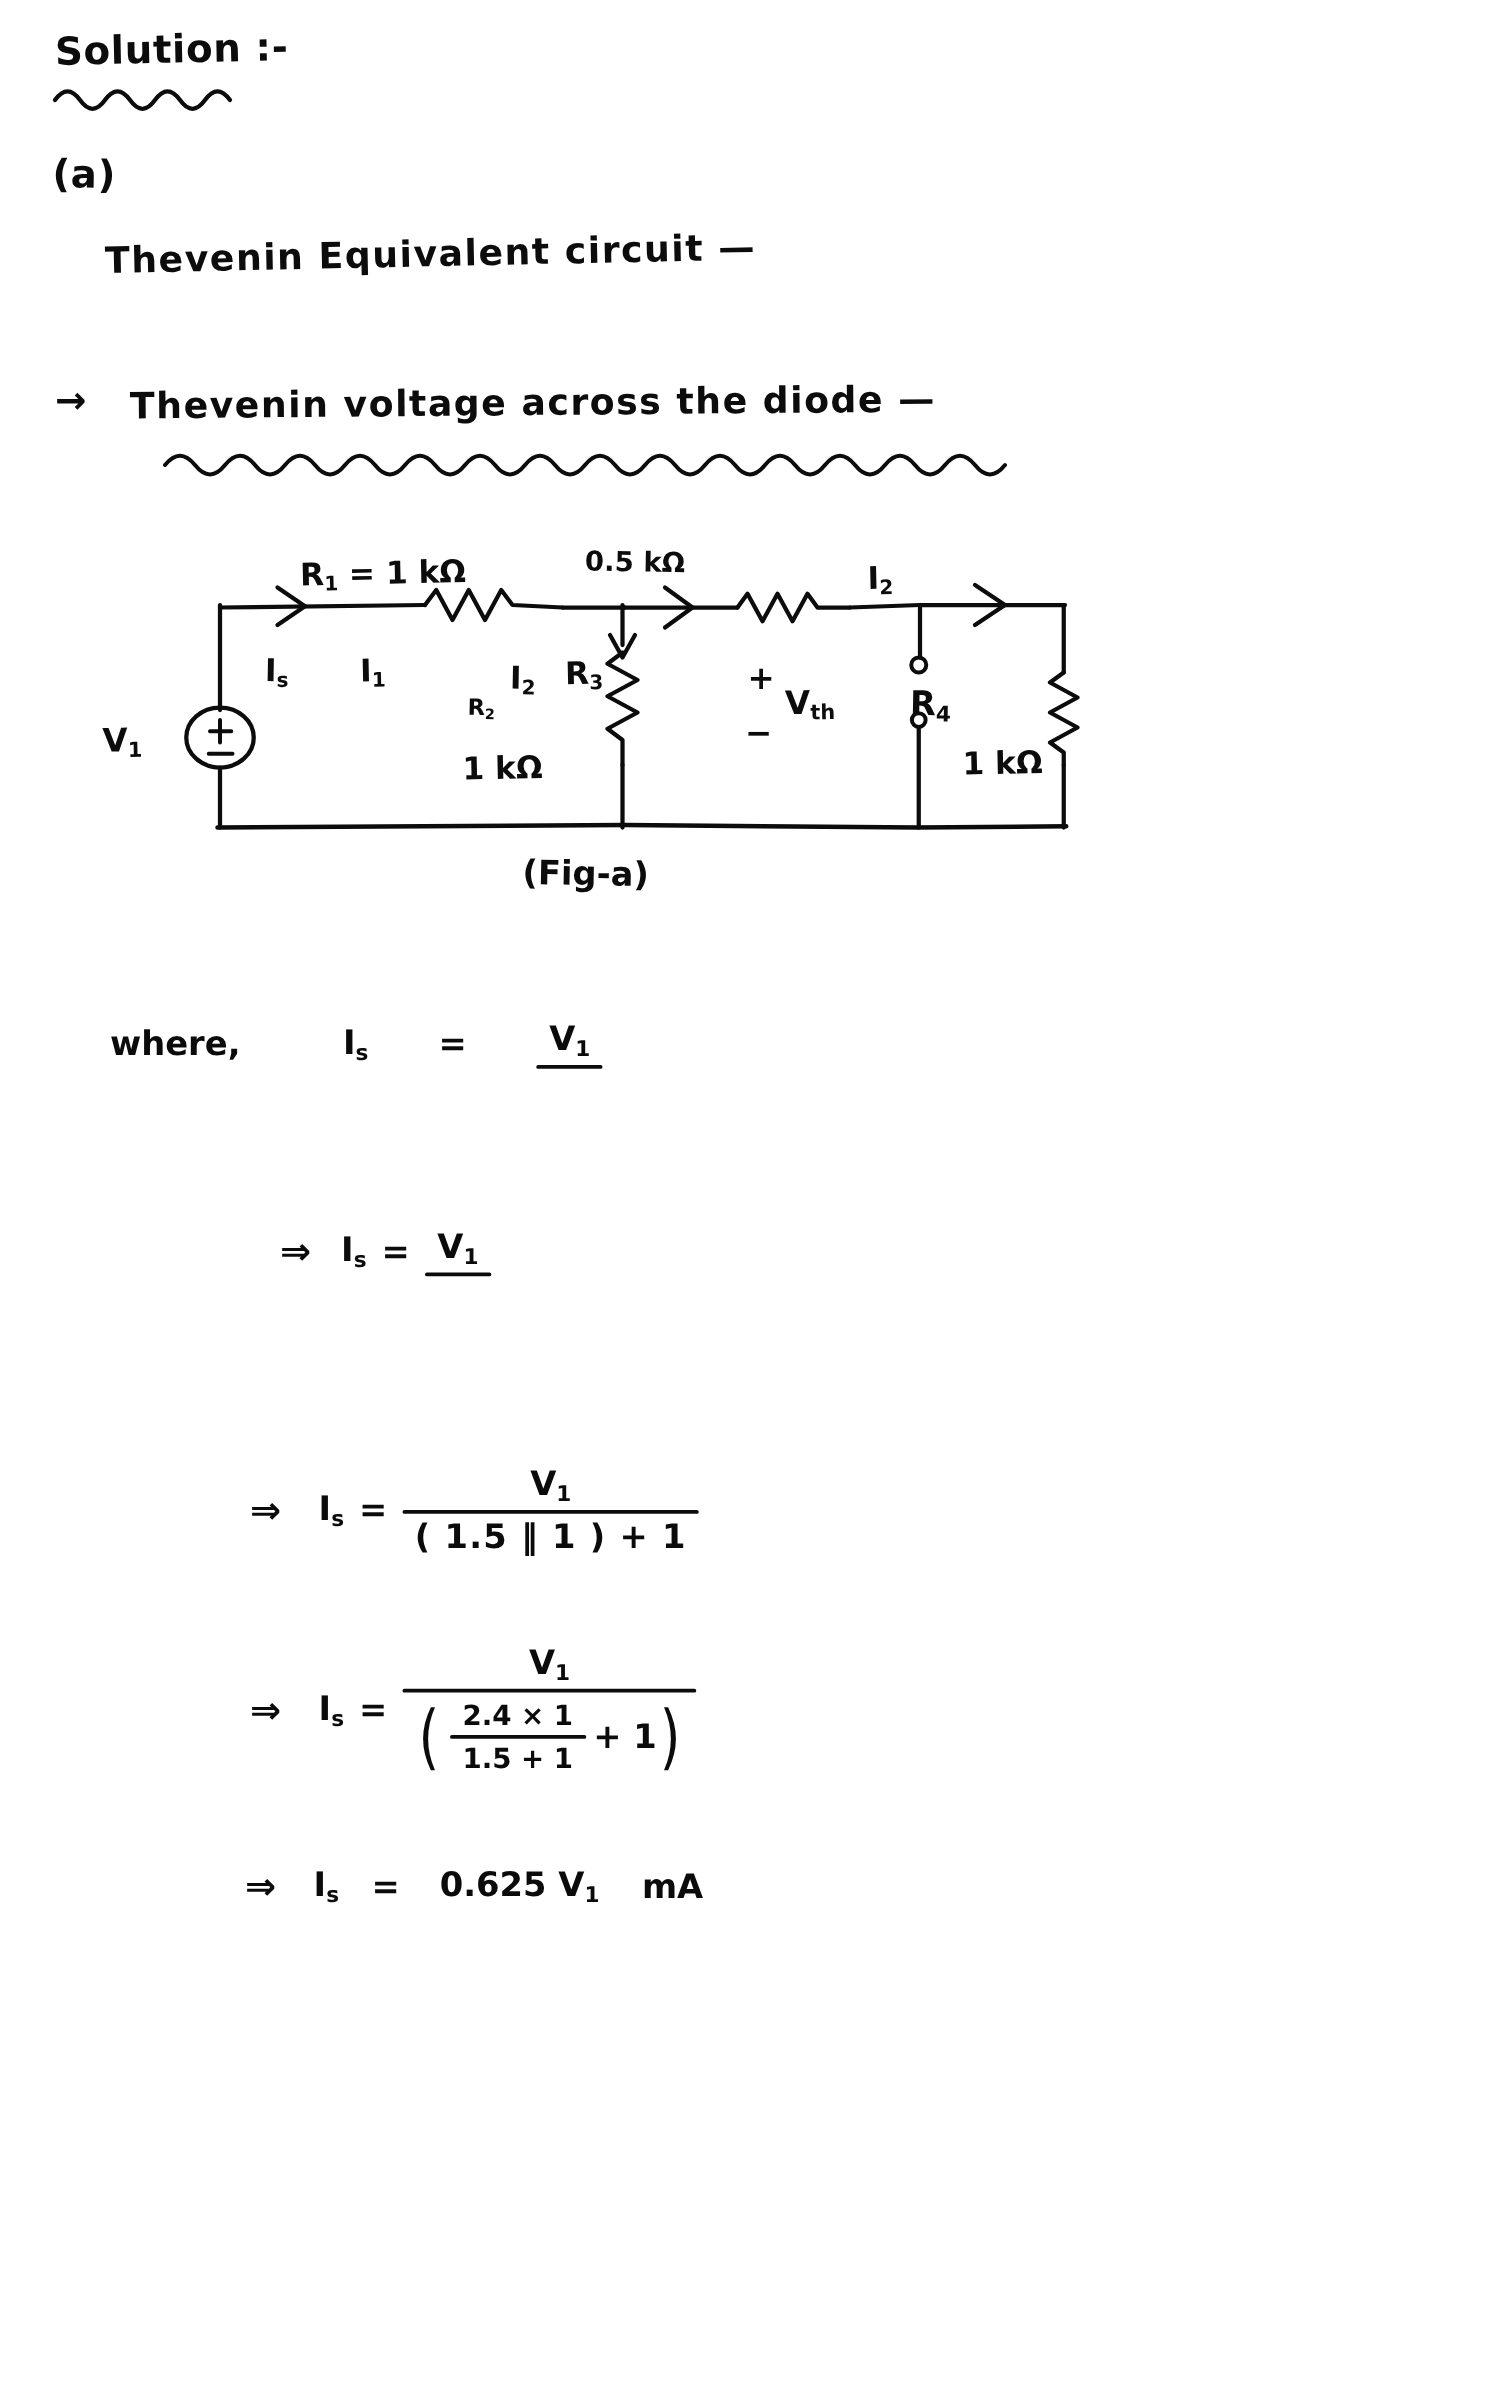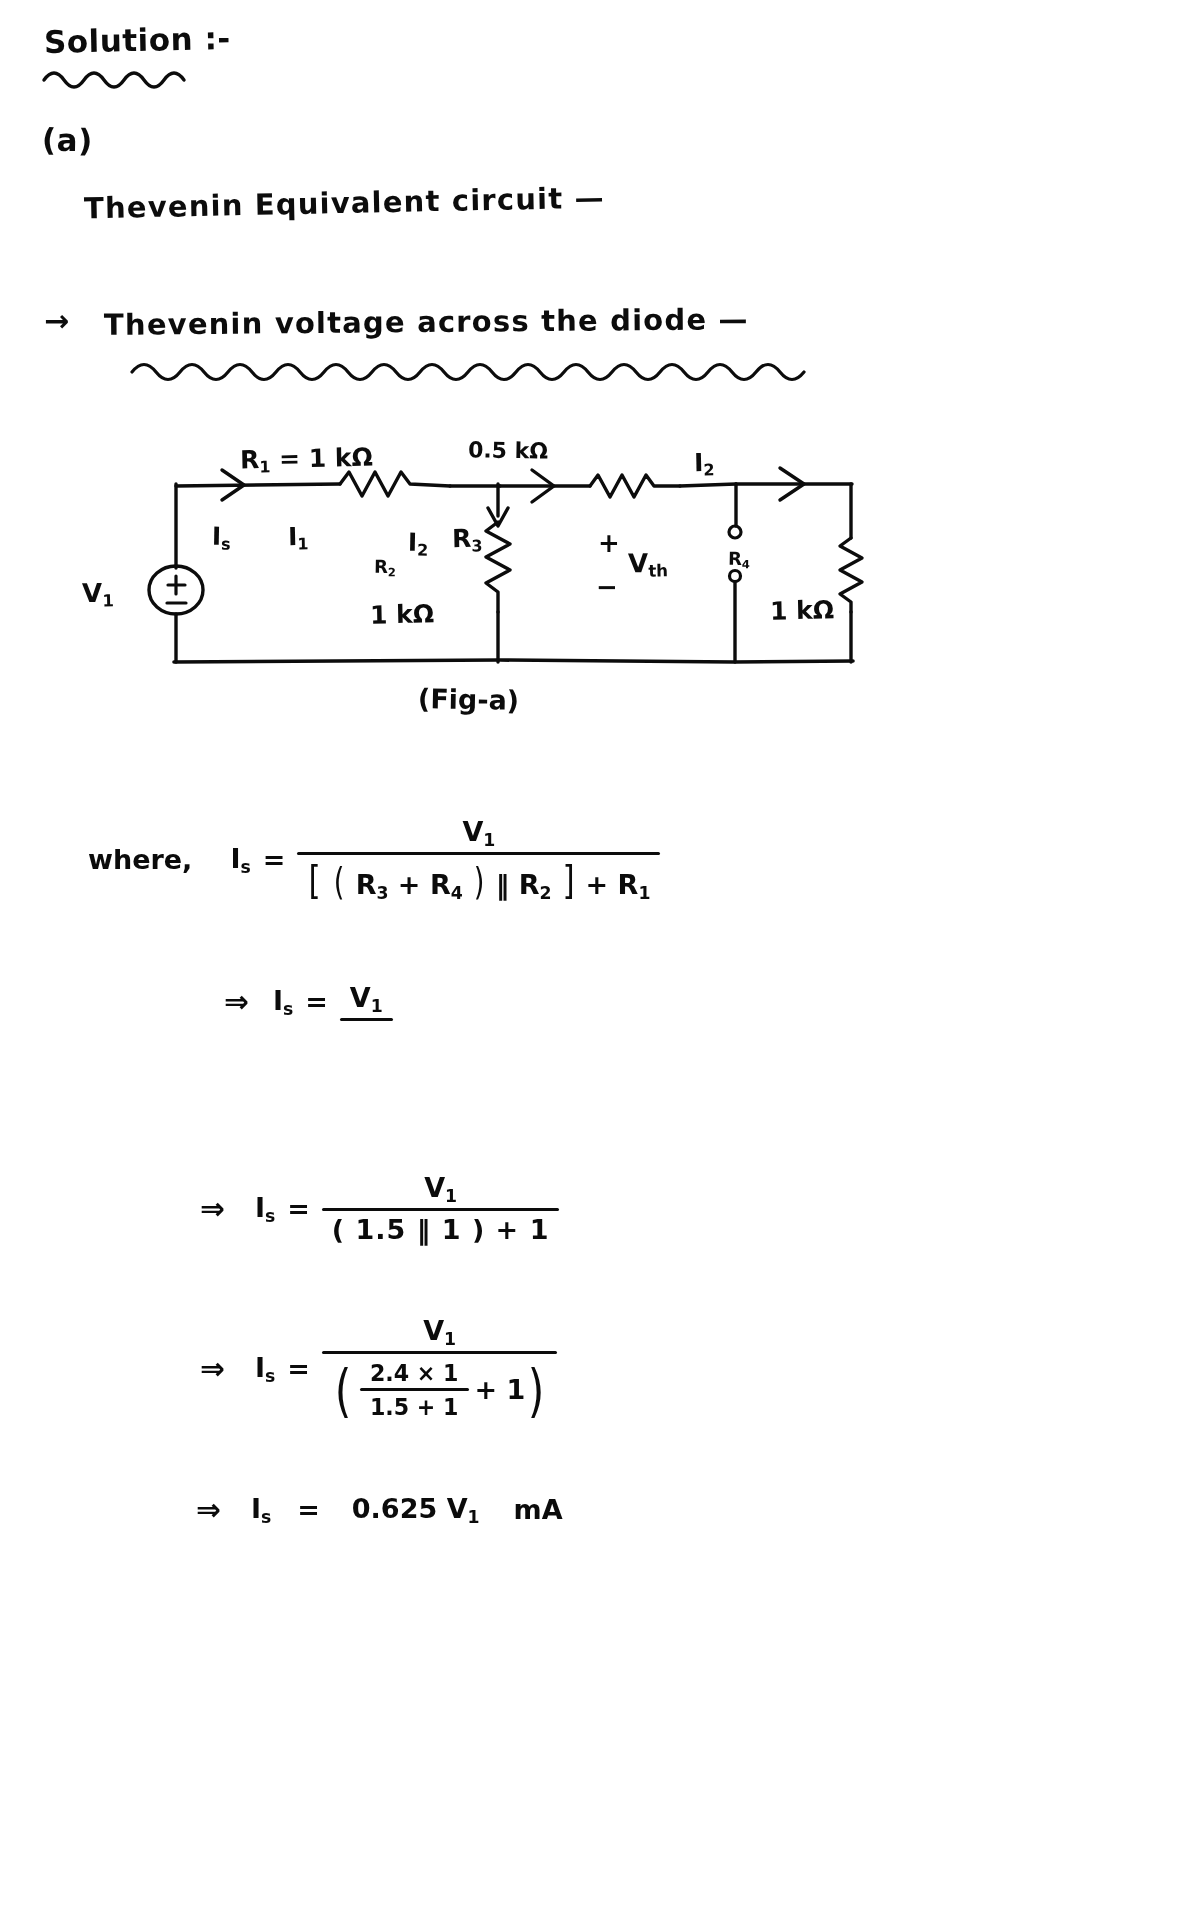--- a/index.html
+++ b/index.html
@@ -44,36 +44,36 @@
   #c-r1     { left:240px; top:444px; font-size:25px; }
   #c-r3v    { left:468px; top:438px; font-size:22px; }
   #c-i2top  { left:694px; top:448px; font-size:25px; }
   #c-is     { left:212px; top:522px; font-size:25px; }
   #c-i1     { left:288px; top:522px; font-size:25px; }
   #c-i2mid  { left:408px; top:528px; font-size:25px; }
   #c-r3     { left:452px; top:524px; font-size:25px; }
   #c-plus   { left:598px; top:528px; font-size:26px; }
   #c-minus  { left:596px; top:572px; font-size:26px; }
   #c-vth    { left:628px; top:548px; font-size:26px; }
-  #c-r4     { left:728px; top:548px; font-size:18px; }
+  #c-r4     { left:728px; top:548px; font-size:27px; }
   #c-r4v    { left:770px; top:596px; font-size:25px; }
   #c-r2     { left:374px; top:556px; font-size:18px; }
   #c-r2v    { left:370px; top:600px; font-size:25px; }
   #c-v1     { left:82px;  top:578px; font-size:26px; }
   #c-figa   { left:418px; top:684px; font-size:27px; }
 
   
   .eqrow { position:absolute; display:flex; align-items:center; font-weight:700; }
   .frac { display:inline-flex; flex-direction:column; align-items:center;
           justify-content:center; vertical-align:middle; }
   .frac .num { padding:0 10px 2px 10px; }
   .frac .bar { height:3px; background:#0c0c0c; width:100%; border-radius:2px; }
   .frac .den { padding:3px 10px 0 10px; }
 
-  #e1 { left:88px; top:816px; font-size:27px; }
+  #e1 { left:88px; top:816px; font-size:27px;gap:44px; }
   #e2 { left:224px; top:982px; font-size:27px; }
   #e3 { left:200px; top:1172px; font-size:27px; }
   #e4 { left:200px; top:1315px; font-size:27px; }
   #e5 { left:196px; top:1492px; font-size:27px; }
 
   .lead { margin-right:12px; white-space:nowrap; }
   .brk { font-size:1.45em; font-weight:400; display:inline-block;
          transform:scaleX(0.8); }
   .par { font-size:1.35em; font-weight:400; display:inline-block;
          transform:scaleX(0.75); }
@@ -221,33 +221,20 @@
     <span class="lead">where,</span>
     <span class="lead" style="margin-left:26px;">
       <span>I</span><sub>s</sub>
     </span>
     <span class="lead">=</span>
     <span class="frac">
       <span class="num">
         <span>V</span><sub>1</sub>
       </span>
       <span class="bar"></span>
-      <span class="den">
-        <span class="brk">[</span>
-        <span class="par">(</span>
-        <span>R</span><sub>3</sub>
-        <span>+</span>
-        <span>R</span><sub>4</sub>
-        <span class="par">)</span>
-        <span>‖</span>
-        <span>R</span><sub>2</sub>
-        <span class="brk">]</span>
-        <span>+</span>
-        <span>R</span><sub>1</sub>
-      </span>
     </span>
   </div>
 
   <div class="eqrow" id="e2">
     <span class="lead" style="font-size:1.1em;">⇒</span>
     <span class="lead" style="margin-left:12px;">
       <span>I</span><sub>s</sub>
     </span>
     <span class="lead">=</span>
     <span class="frac">

